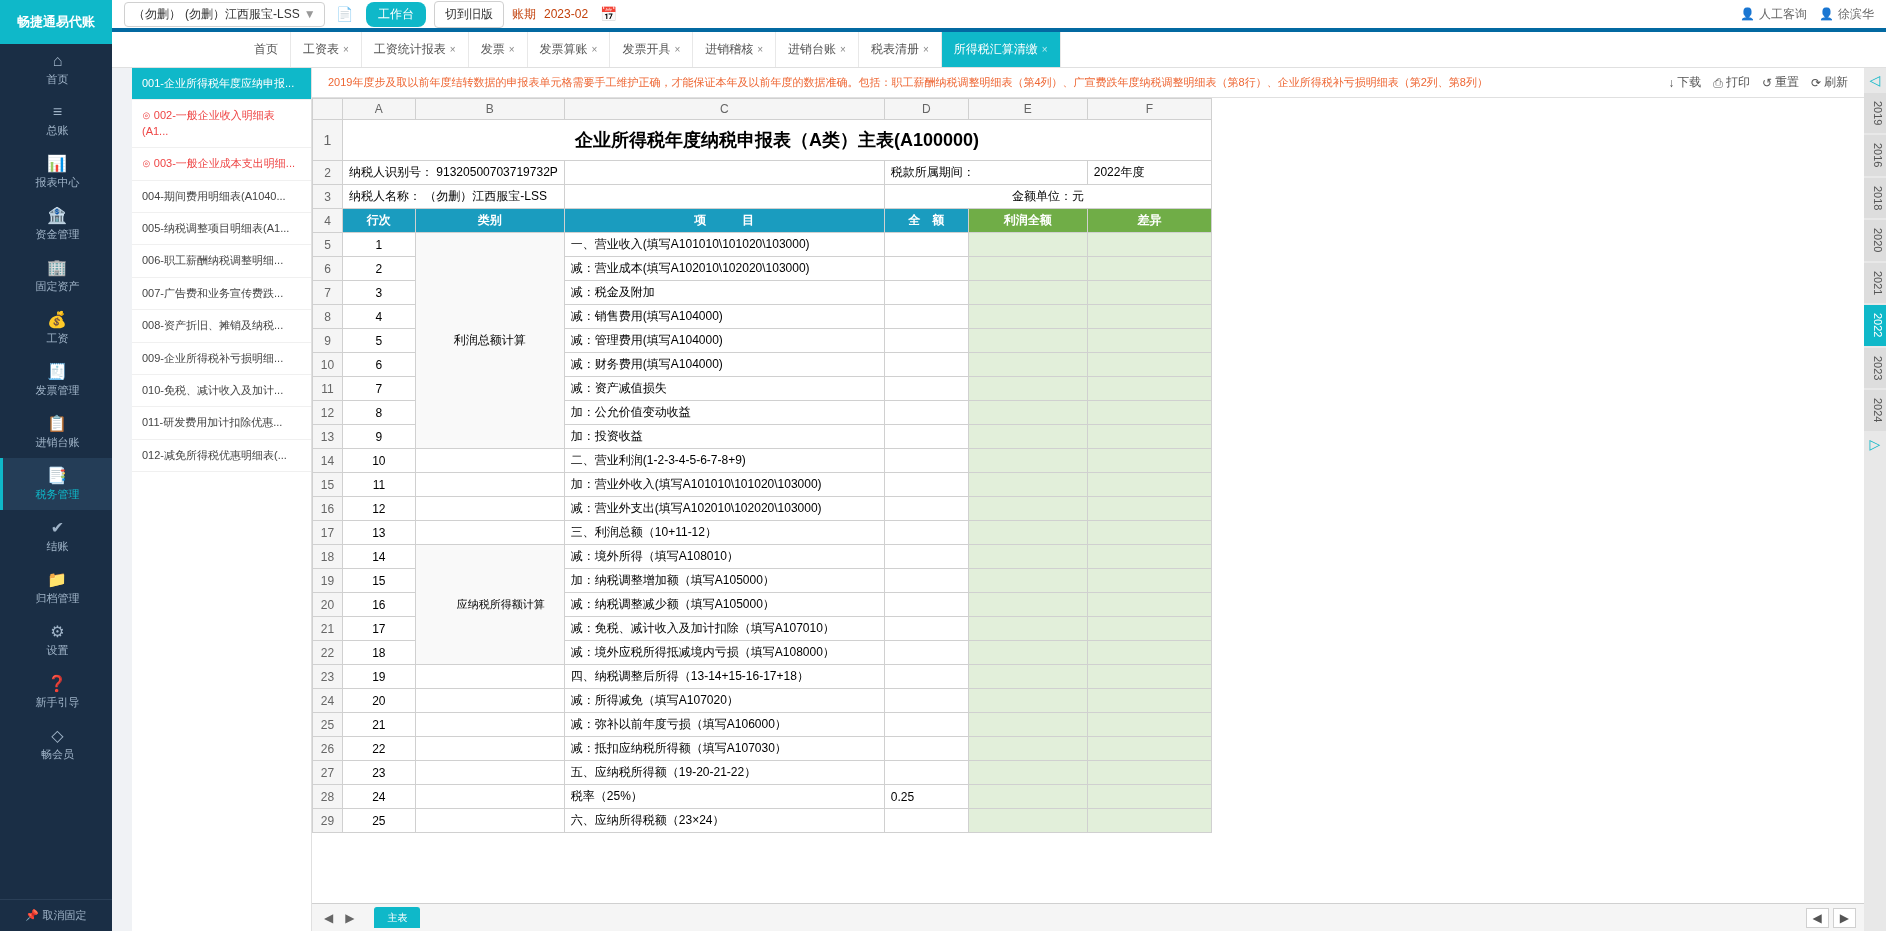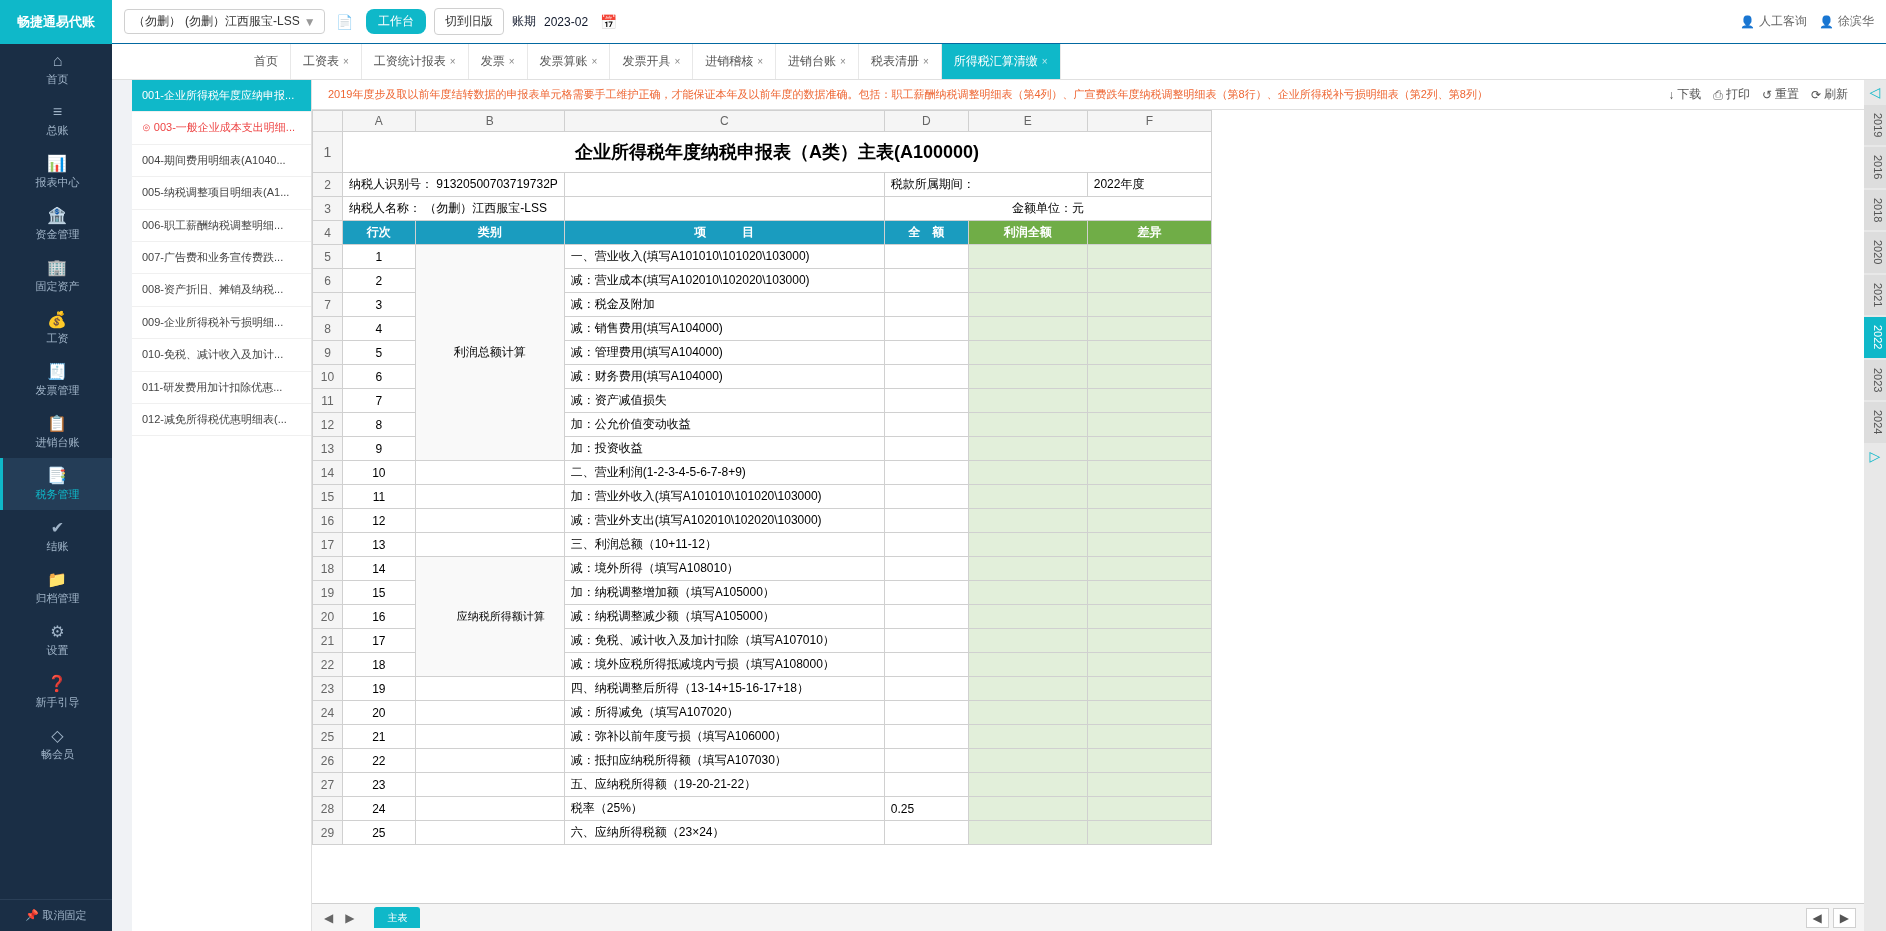--- a/index.html
+++ b/index.html
@@ -10,27 +10,27 @@
     .sidebar-logo { background: #0fb8c9; color: white; font-size: 13px; font-weight: bold; padding: 10px 8px; text-align: center; height: 44px; display: flex; align-items: center; justify-content: center; }
     .sidebar-item { display: flex; flex-direction: column; align-items: center; padding: 8px 4px; cursor: pointer; color: #a0b4c8; font-size: 11px; border-left: 3px solid transparent; }
     .sidebar-item.active { background: #243d57; color: #0fb8c9; border-left: 3px solid #0fb8c9; }
     .sidebar-item .icon { font-size: 16px; margin-bottom: 2px; }
     .sidebar-bottom { margin-top: auto; padding: 8px; color: #a0b4c8; font-size: 11px; cursor: pointer; text-align: center; border-top: 1px solid #2a3f57; }
 
     
     .main { flex: 1; display: flex; flex-direction: column; overflow: hidden; }
 
     
-    .topbar { background: white; height: 44px; display: flex; align-items: center; padding: 0 12px; border-bottom: 1px solid #0369a1; gap: 8px; flex-shrink: 0; }
+    .topbar { background: white; height: 32px; display: flex; align-items: center; padding: 0 12px; border-bottom: 4px solid #0369a1; gap: 8px; flex-shrink: 0; }
     .topbar-company { display: flex; align-items: center; gap: 4px; border: 1px solid #d0d0d0; border-radius: 4px; padding: 3px 8px; font-size: 12px; color: #333; cursor: pointer; }
     .topbar-company .arrow { color: #999; }
     .topbar-icon-btn { border: none; background: none; cursor: pointer; padding: 4px; color: #666; font-size: 14px; }
     .topbar-btn { background: #0fb8c9; color: white; border: none; border-radius: 8px; padding: 4px 12px; font-size: 12px; cursor: pointer; }
     .topbar-btn-outline { background: white; color: #333; border: 1px solid #d0d0d0; border-radius: 4px; padding: 4px 10px; font-size: 12px; cursor: pointer; }
-    .topbar-period { display: flex; align-items: center; gap: 4px; font-size: 12px; color: #0f172a; }
+    .topbar-period { display: flex; align-items: center; gap: 4px; font-size: 12px; color: #c2410c; }
     .topbar-right { margin-left: auto; display: flex; align-items: center; gap: 12px; color: #666; font-size: 12px; }
     .topbar-right .user { display: flex; align-items: center; gap: 4px; cursor: pointer; }
 
     
     .tabbar { background: white; height: 36px; display: flex; align-items: center; padding: 0 0 0 130px; border-bottom: 1px solid #e0e0e0; flex-shrink: 0; overflow-x: auto; }
     .tab { display: flex; align-items: center; gap: 4px; padding: 0 12px; height: 36px; font-size: 12px; color: #555; cursor: pointer; border-right: 1px solid #e8e8e8; white-space: nowrap; }
     .tab.active { background: #0fb8c9; color: white; }
     .tab .close { font-size: 10px; color: inherit; opacity: 0.7; }
     .tab.active .close { color: white; }
 
@@ -215,20 +215,23 @@
     <div class="tab active">
       <span>所得税汇算清缴</span>
       <span class="close">×</span>
     </div>
   </div>
 
   <div class="content">
 
     <div class="left-panel">
       <div class="left-panel-item active">001-企业所得税年度应纳申报...</div>
+      <div class="left-panel-item error" style="color:#e44;">
+        <span>⊙ </span><span>002-一般企业收入明细表(A1...</span>
+      </div>
       <div class="left-panel-item error" style="color:#e44;">
         <span>⊙ </span><span>003-一般企业成本支出明细...</span>
       </div>
       <div class="left-panel-item">004-期间费用明细表(A1040...</div>
       <div class="left-panel-item">005-纳税调整项目明细表(A1...</div>
       <div class="left-panel-item">006-职工薪酬纳税调整明细...</div>
       <div class="left-panel-item">007-广告费和业务宣传费跌...</div>
       <div class="left-panel-item">008-资产折旧、摊销及纳税...</div>
       <div class="left-panel-item">009-企业所得税补亏损明细...</div>
       <div class="left-panel-item">010-免税、减计收入及加计...</div>

